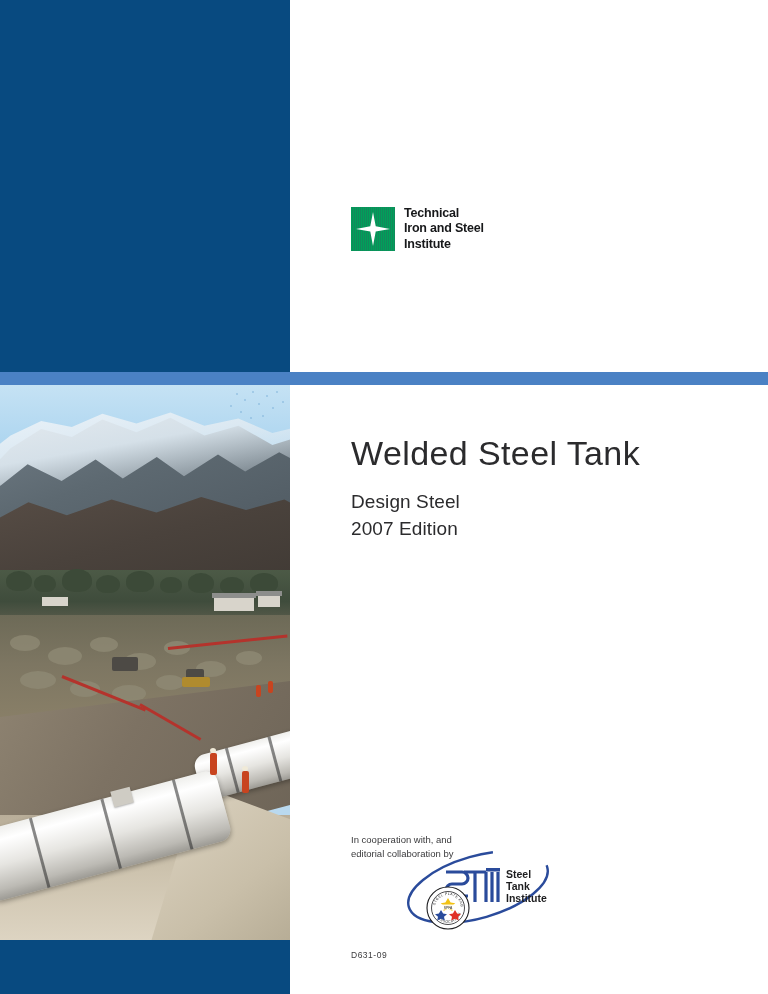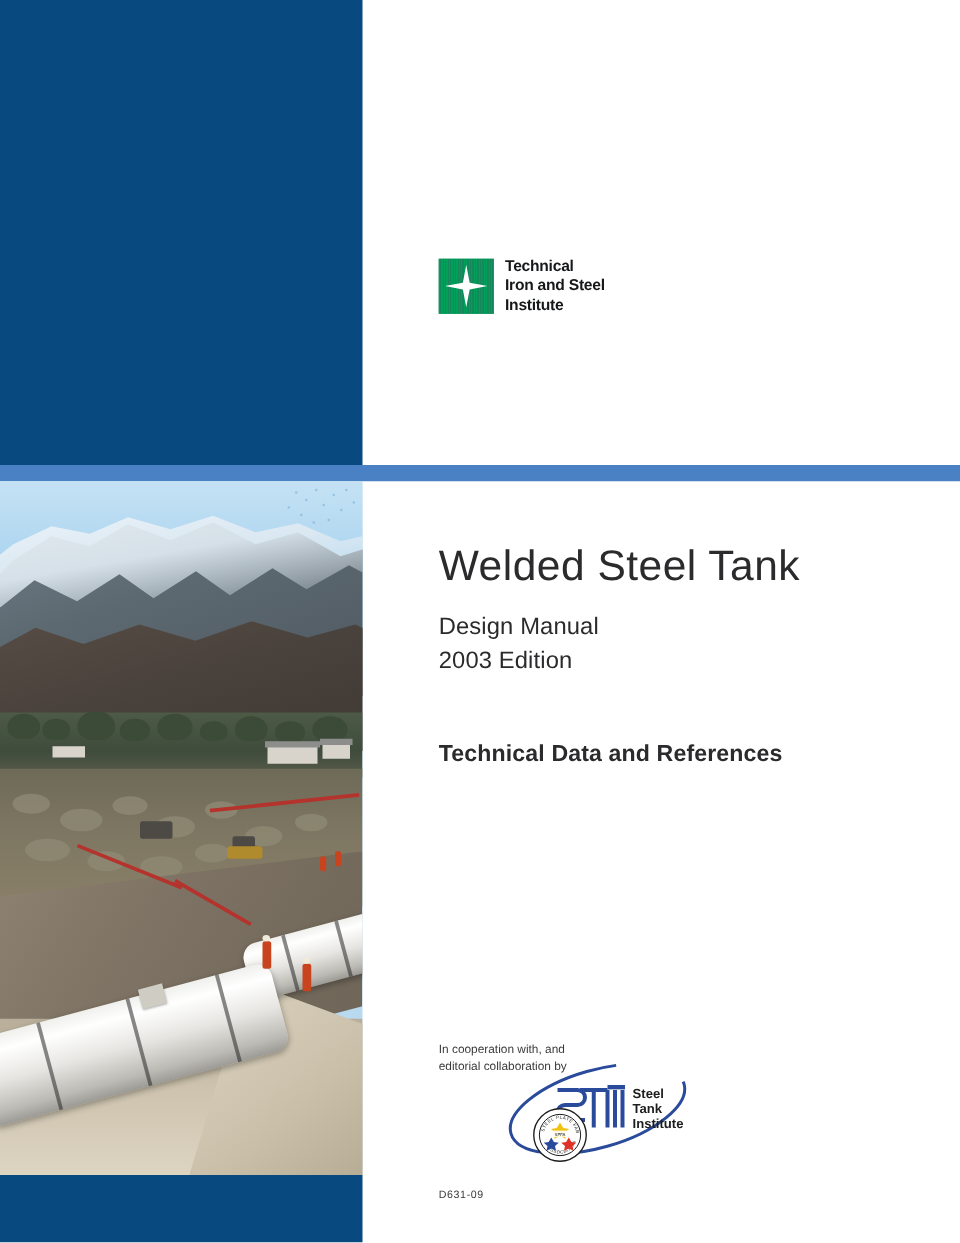--- a/index.html
+++ b/index.html
@@ -397,27 +397,26 @@
     <div class="aisi-text">
       <div>Technical</div>
       <div>Iron and Steel</div>
       <div>Institute</div>
     </div>
   </div>
 
   <div class="title-block">
     <h1 class="doc-title">Welded Steel Tank</h1>
     <div class="doc-sub">
-      <div>Design Manual</div>
-      <div>2003 Edition</div>
+      <div>Design Steel</div>
+      <div>2007 Edition</div>
     </div>
   </div>
 
   <div class="doc-desc">
-    <div>Technical Data and References</div>
   </div>
 
   <div class="coop-text">
     <div>In cooperation with, and</div>
     <div>editorial collaboration by</div>
   </div>
 
   <div class="sti-logo">
     <svg class="sti-svg" width="160" height="95" viewBox="0 0 160 95" xmlns="http://www.w3.org/2000/svg">
 

